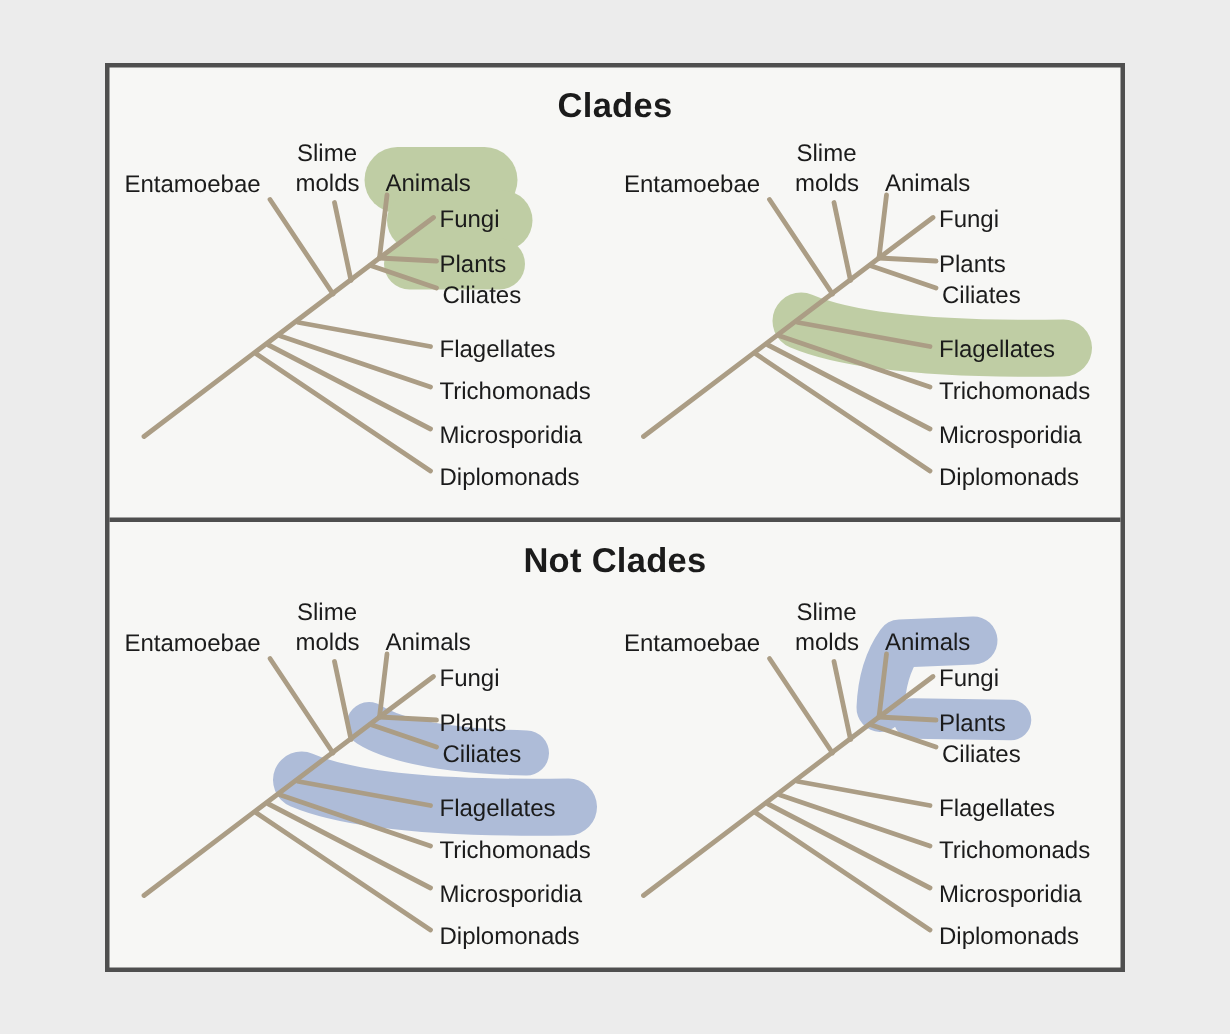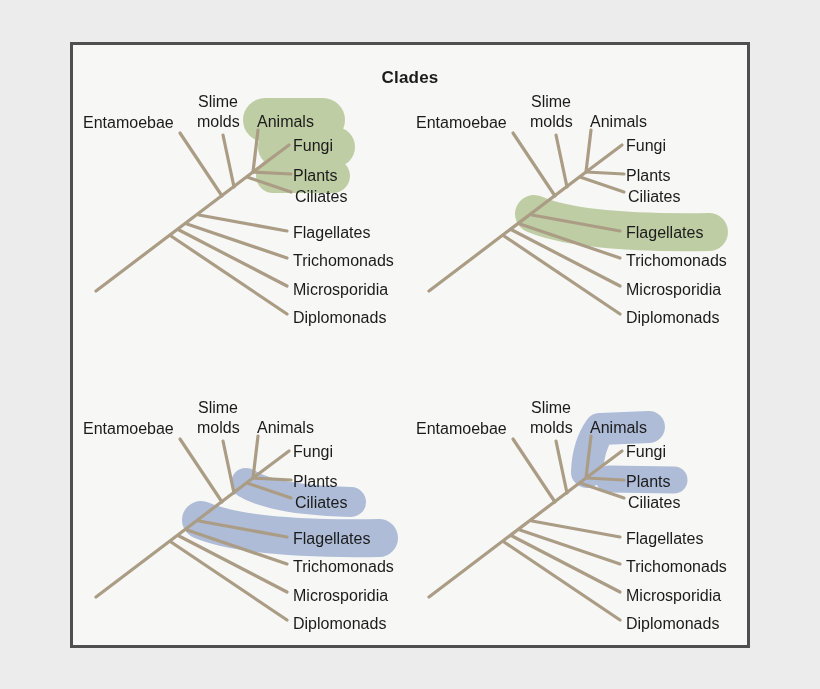--- a/index.html
+++ b/index.html
@@ -9,22 +9,22 @@
     font-family:"Liberation Sans", sans-serif;
   }
   .frame{
     position:absolute;left:70px;top:42px;width:680px;height:606px;
     box-sizing:border-box;border:3px solid var(--panel-border,#4f4f4f);
     background:var(--panel-fill,#f7f7f5);
   }
   .panel{position:relative;width:100%;height:300px;box-sizing:border-box;}
   .panel-bottom{border-top:3px solid var(--panel-border,#4f4f4f);}
   .panel-title{
-    text-align:center;font-weight:bold;font-size:17px;
-    padding-top:23px;color:var(--text,#1b1b1b);letter-spacing:.2px;
+    text-align:center;font-weight:bold;font-size:23px;
+    padding-top:12px;color:var(--text,#1b1b1b);letter-spacing:.2px;
   }
   svg.tree{position:absolute;width:320px;height:242px;overflow:visible;}
   svg.tree text{
     font-family:"Liberation Sans", sans-serif;
     font-size:16px;fill:var(--text,#1b1b1b);
   }
   .branches{stroke:var(--branch,#ab9d85);}
   .hl{fill:none;stroke-linecap:round;stroke-linejoin:round;}
   .hl-green{stroke:var(--clade-highlight-green,#bfcda4);}
   .hl-blue{stroke:var(--non-clade-highlight-blue,#aebcd8);}
@@ -34,20 +34,23 @@
   .tree-br{left:416px;top:396px;}
 </style>
 </head>
 <body>
 
 <div class="page">
 
   <div class="frame">
     <div class="panel panel-top">
       <div class="panel-title">Clades</div>
+    </div>
+    <div class="panel panel-bottom">
+      <div class="panel-title">Not Clades</div>
     </div>
   </div>
 
   <svg class="tree tree-tl" viewBox="0 0 320 242">
     <defs>
       <g id="branch-shape" fill="none" stroke-width="3.2" stroke-linecap="round">
         <path d="M13,201 L170,82"></path>
         <path d="M97,43 L139,106"></path>
         <path d="M140,45 L151,97"></path>
         <path d="M175,40 L170,82"></path>

